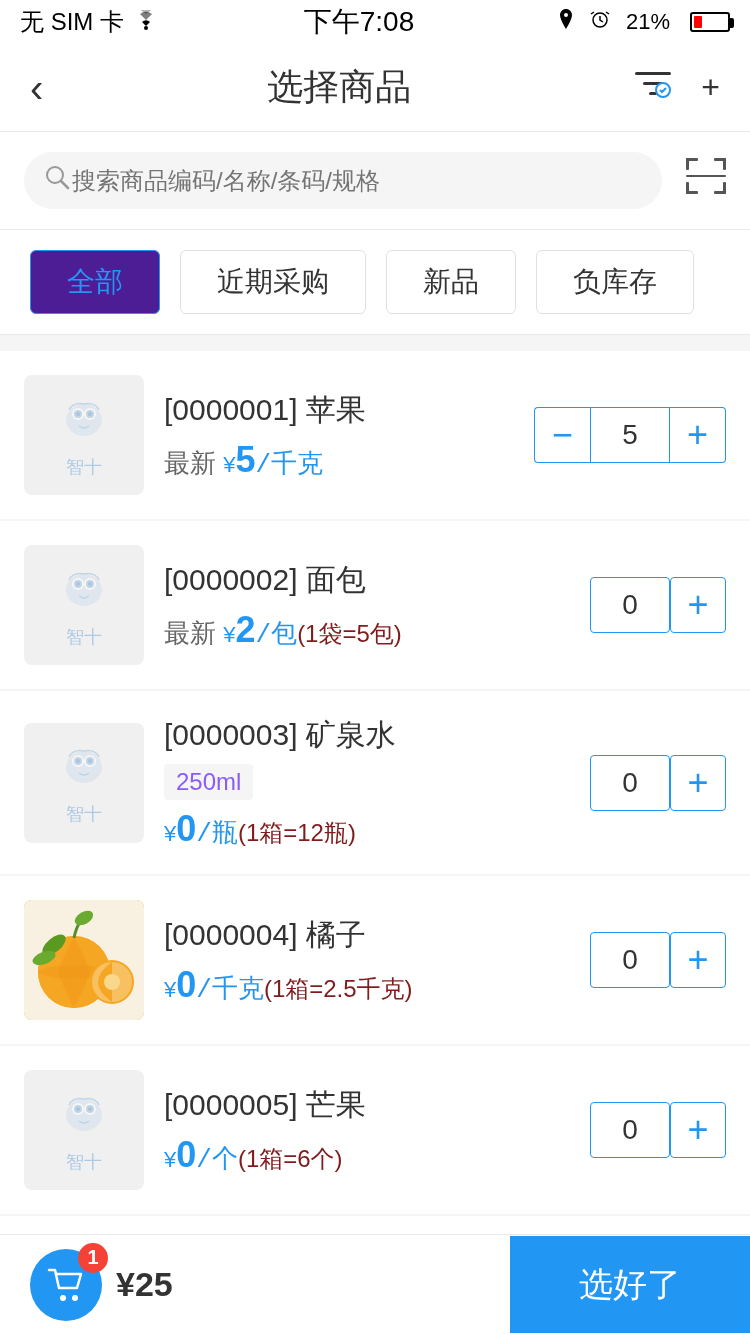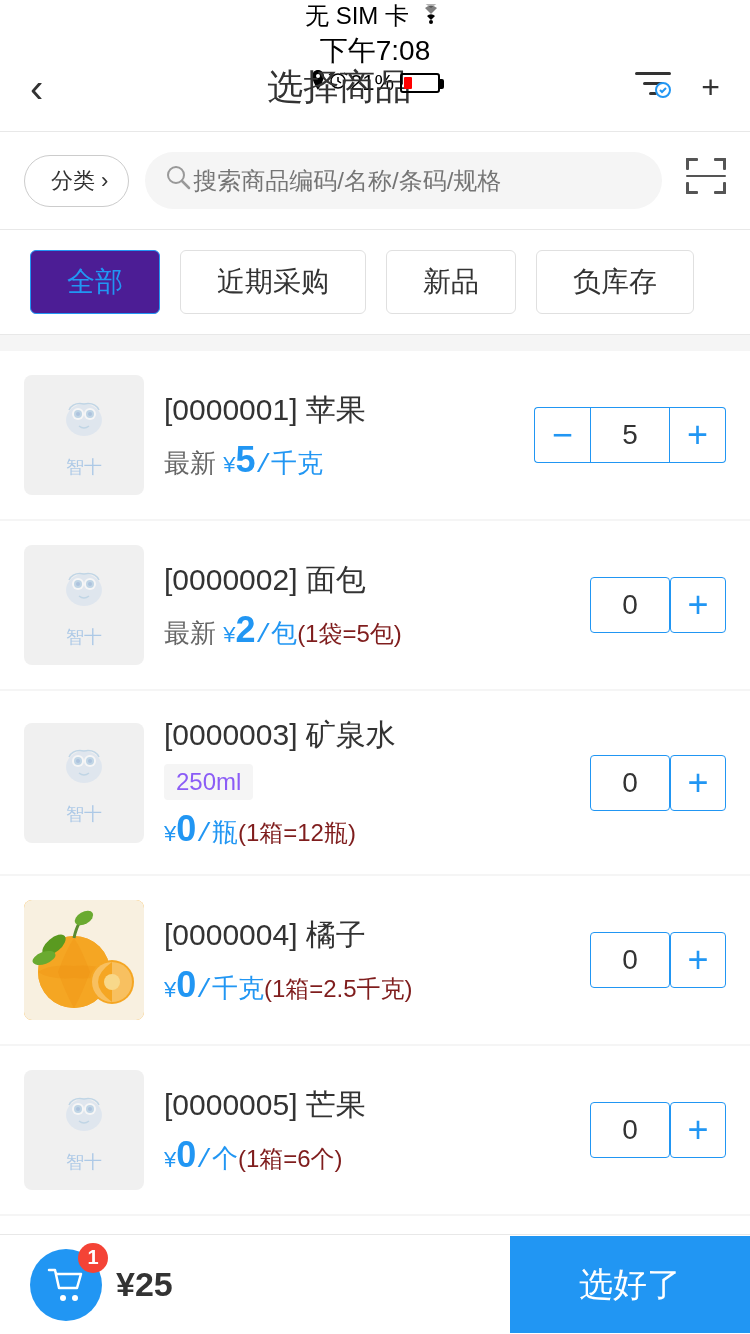--- a/index.html
+++ b/index.html
@@ -16,25 +16,24 @@
     
     .status-bar {
       background: #fff;
       height: 44px;
       display: flex;
       align-items: center;
       justify-content: space-between;
       padding: 0 20px;
       font-size: 24px;
       color: #000;
-      flex-direction: column;
     }
     .status-left { display: flex; align-items: center; gap: 8px; }
     .status-center { font-size: 28px; font-weight: 500; }
-    .status-right { display: flex; align-items: center; gap: 2px; font-size: 22px; }
+    .status-right { display: flex; align-items: center; gap: 16px; font-size: 22px; }
     .battery-icon {
       display: inline-block;
       width: 40px; height: 20px;
       border: 2px solid #000;
       border-radius: 3px;
       position: relative;
       margin-left: 4px;
     }
     .battery-icon::after {
       content: '';
@@ -384,24 +383,20 @@
           <rect x="14" y="24" width="8" height="3" rx="1.5" fill="#333"></rect>
           <circle cx="28" cy="22" r="7" fill="#fff" stroke="#2196f3" stroke-width="2"></circle>
           <path d="M25 22l2 2 4-4" stroke="#2196f3" stroke-width="2" fill="none"></path>
         </svg>
     </span>
     <span class="nav-icon">+</span>
   </div>
 </div>
 
 <div class="filter-bar">
-  <button class="category-btn">
-    <span>分类</span>
-    <span>›</span>
-  </button>
   <div class="search-box">
     <span class="search-icon">
       <svg width="26" height="26" viewBox="0 0 26 26">
           <circle cx="11" cy="11" r="8" fill="none" stroke="#999" stroke-width="2"></circle>
           <line x1="17" y1="17" x2="24" y2="24" stroke="#999" stroke-width="2.5" stroke-linecap="round"></line>
         </svg>
     </span>
     <input class="search-input" type="text" placeholder="搜索商品编码/名称/条码/规格" style="">
   </div>
   <span class="scan-icon">

